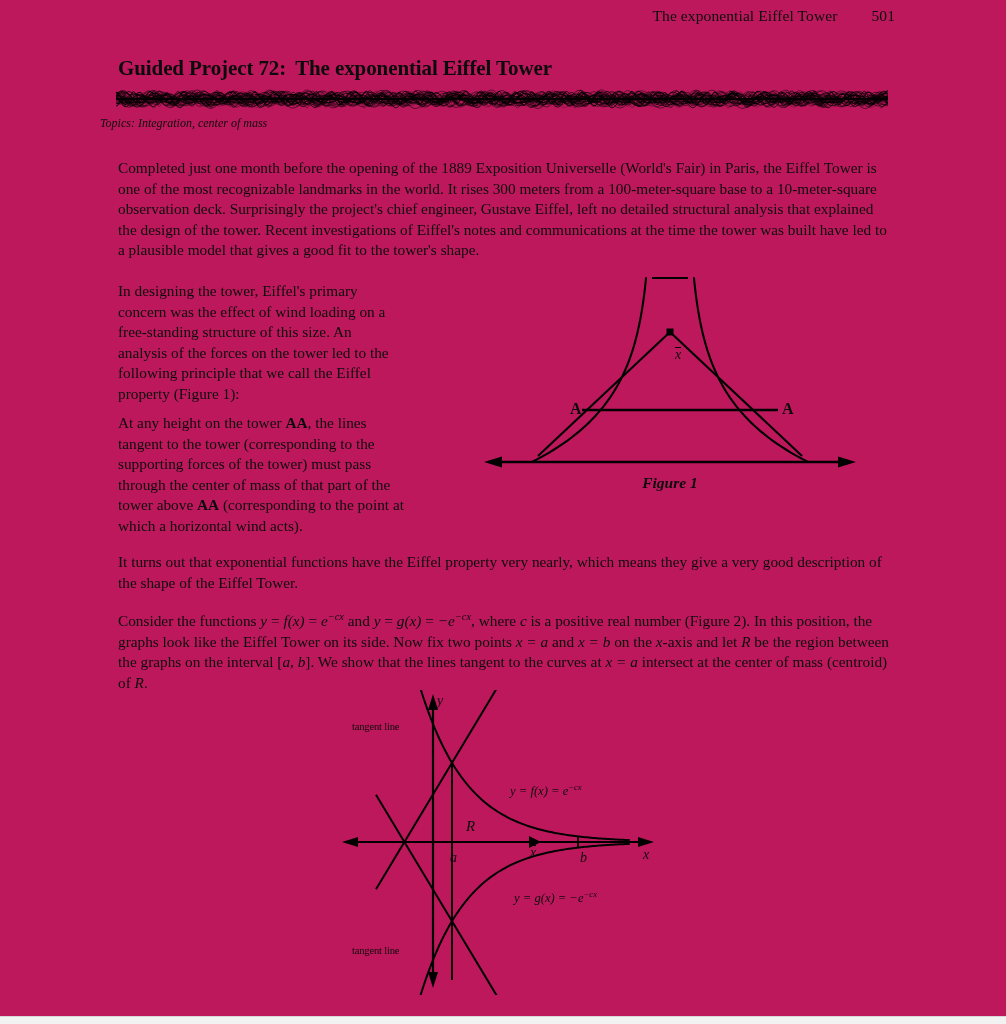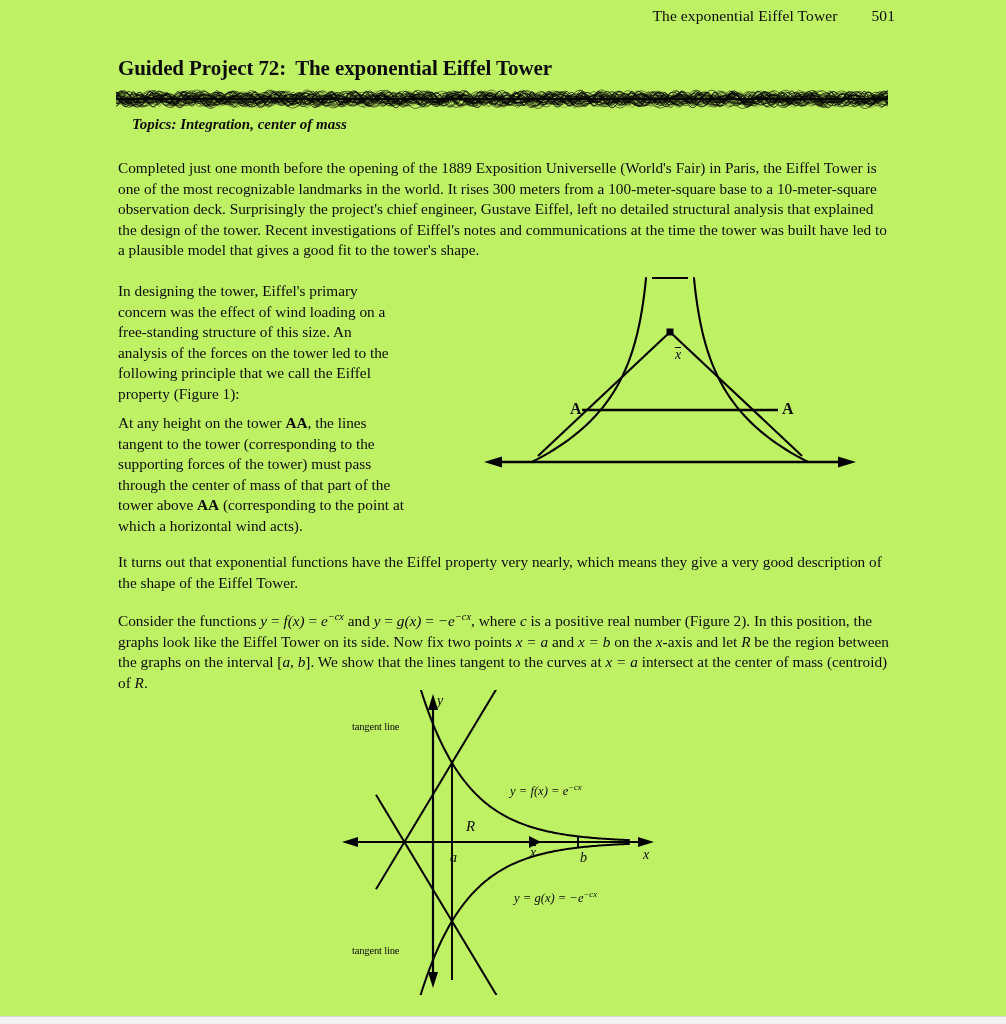--- a/index.html
+++ b/index.html
@@ -13,21 +13,21 @@
     position: relative;
     font-family: "Liberation Serif", "DejaVu Serif", serif;
     color: #0b0b0b;
     overflow: hidden;
   }
   .page {
     position: absolute;
     left: 0; top: 0;
     width: 1006px;
     height: 1024px;
-    background: #bef264;
+    background: #be185d;
   }
 
   
   .runhead {
     position: absolute;
     left: 0; top: 7px;
     width: 895px;
     text-align: right;
     font-size: 15.5px;
     letter-spacing: .1px;
@@ -48,24 +48,24 @@
   .rule-wrap {
     position: absolute;
     left: 116px; top: 88px;
     width: 772px; height: 22px;
     overflow: hidden;
   }
   .rule-wrap svg { display: block; }
 
   .topics {
     position: absolute;
-    left: 132px; top: 116px;
-    font-size: 15px;
-    font-style: italic;
-    font-weight: bold;
+    left: 100px; top: 116px;
+    font-size: 12px;
+    font-style: italic;
+    font-weight: normal;
   }
 
   
   .para {
     position: absolute;
     font-size: 15.3px;
     line-height: 20.6px;
     text-align: left;
   }
   #para-intro { left: 118px; top: 158px; width: 770px; }
@@ -225,20 +225,21 @@
       <polygon id="f1-arrow-left" fill="#000" points="14,200 32,194.5 32,205.5"></polygon>
       <polygon id="f1-arrow-right" fill="#000" points="386,200 368,194.5 368,205.5"></polygon>
     </svg>
 
     <div class="fig-lbl" style="left:205px; top:85px;">
       <span class="ovl">x</span>
     </div>
     <div class="fig-lbl bold" style="left:100px; top:138px; font-size:16px;">A</div>
     <div class="fig-lbl bold" style="left:312px; top:138px; font-size:16px;">A</div>
 
+    <div class="fig-caption" id="fig1-caption">Figure 1</div>
   </div>
 
   <div class="figure" id="figure2">
     <svg width="350" height="305" viewBox="0 0 350 305">
 
       <line id="f2-xaxis" stroke="#000" stroke-width="2.2" x1="24" y1="152" x2="312" y2="152"></line>
       <polygon id="f2-xarrow-l" fill="#000" points="12,152 28,147 28,157"></polygon>
       <polygon id="f2-xarrow-r" fill="#000" points="324,152 308,147 308,157"></polygon>
 
       <line id="f2-yaxis" stroke="#000" stroke-width="2.2" x1="103" y1="16" x2="103" y2="286"></line>

